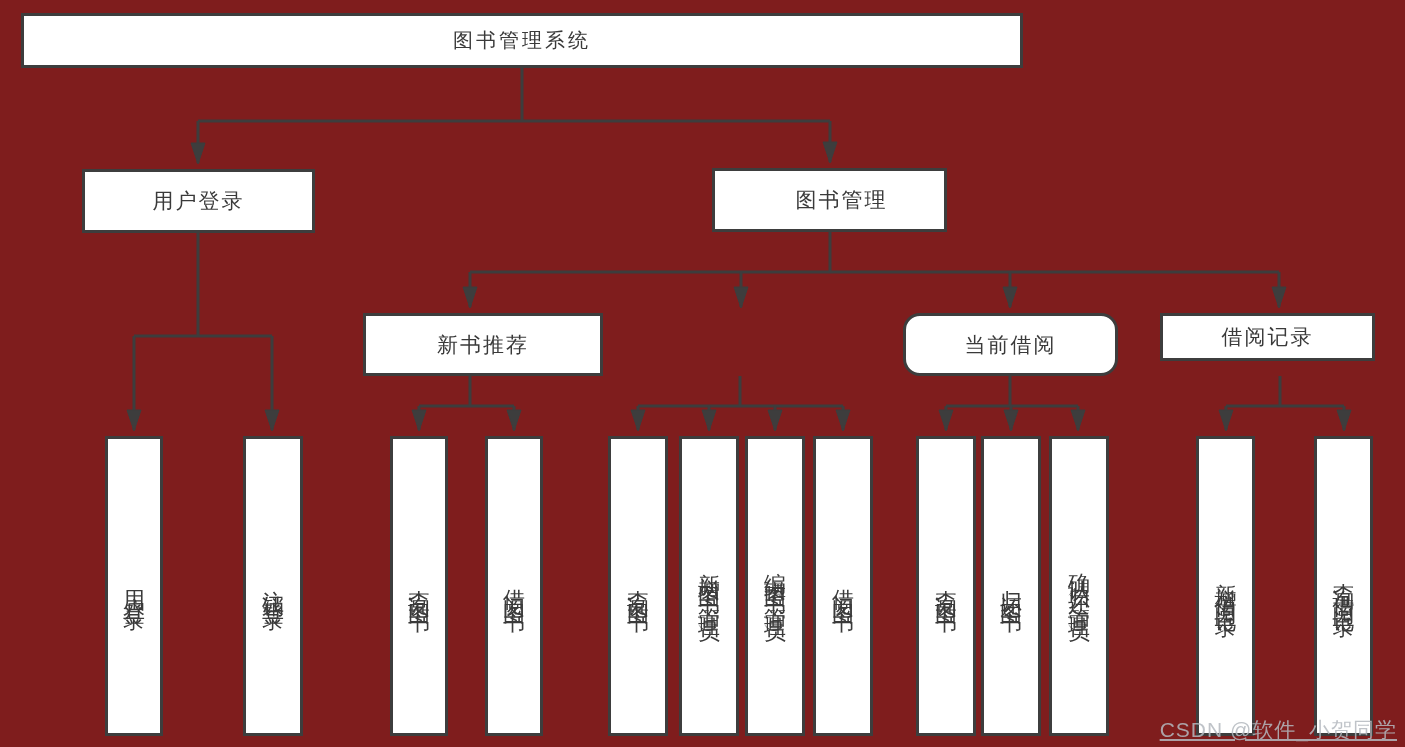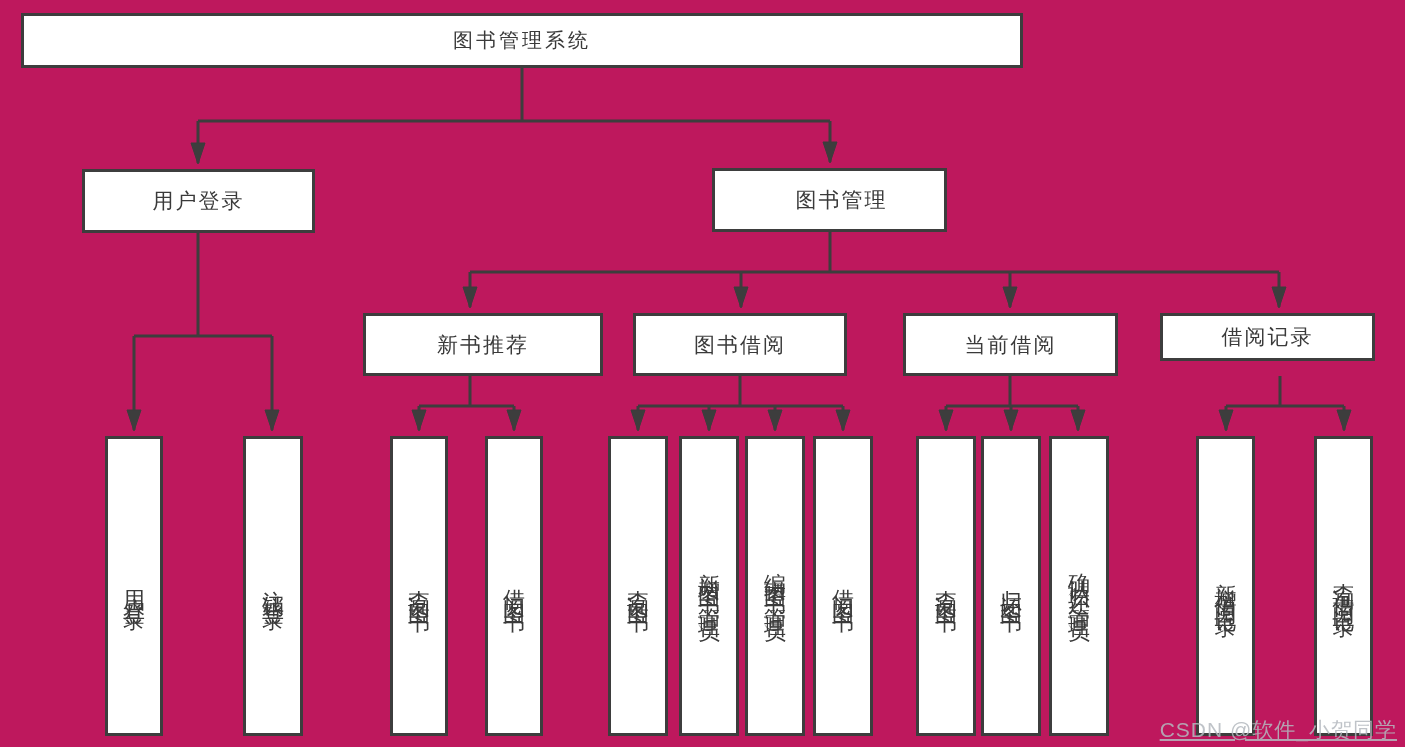--- a/index.html
+++ b/index.html
@@ -1,20 +1,20 @@
 <!DOCTYPE html>
 <html><head>
 <meta charset="utf-8">
 <style>
   html, body { margin: 0; padding: 0; background: #ffffff; }
   .canvas {
     position: relative;
     width: 1405px;
     height: 747px;
-    background: #be185d;
+    background: #7f1d1d;
     font-family: "Liberation Sans", "DejaVu Sans", sans-serif;
     overflow: hidden;
   }
   svg.connectors {
     position: absolute;
     left: 0; top: 0;
     width: 1405px; height: 747px;
   }
   .node {
     position: absolute;
@@ -108,24 +108,21 @@
   <div class="node hnode" style="left:82px; top:169px; width:233px; height:64px;">
     <span>用户登录</span>
   </div>
   <div class="node hnode" style="left:712px; top:168px; width:235px; height:64px;padding-left:24px;">
     <span>图书管理</span>
   </div>
 
   <div class="node hnode" style="left:363px; top:313px; width:240px; height:63px;">
     <span>新书推荐</span>
   </div>
-  <div class="node hnode" style="left:633px; top:313px; width:214px; height:63px;">
-    <span>图书借阅</span>
-  </div>
-  <div class="node hnode" style="left:903px; top:313px; width:215px; height:63px;">
+  <div class="node hnode" style="left:903px; top:313px; width:215px; height:63px;border-radius:17px;">
     <span>当前借阅</span>
   </div>
   <div class="node hnode" style="left:1160px; top:313px; width:215px; height:48px;">
     <span>借阅记录</span>
   </div>
 
   <div class="node vnode" style="left:105px; top:436px; width:58px; height:300px;">
     <span>用户登录</span>
   </div>
   <div class="node vnode" style="left:243px; top:436px; width:60px; height:300px;">

